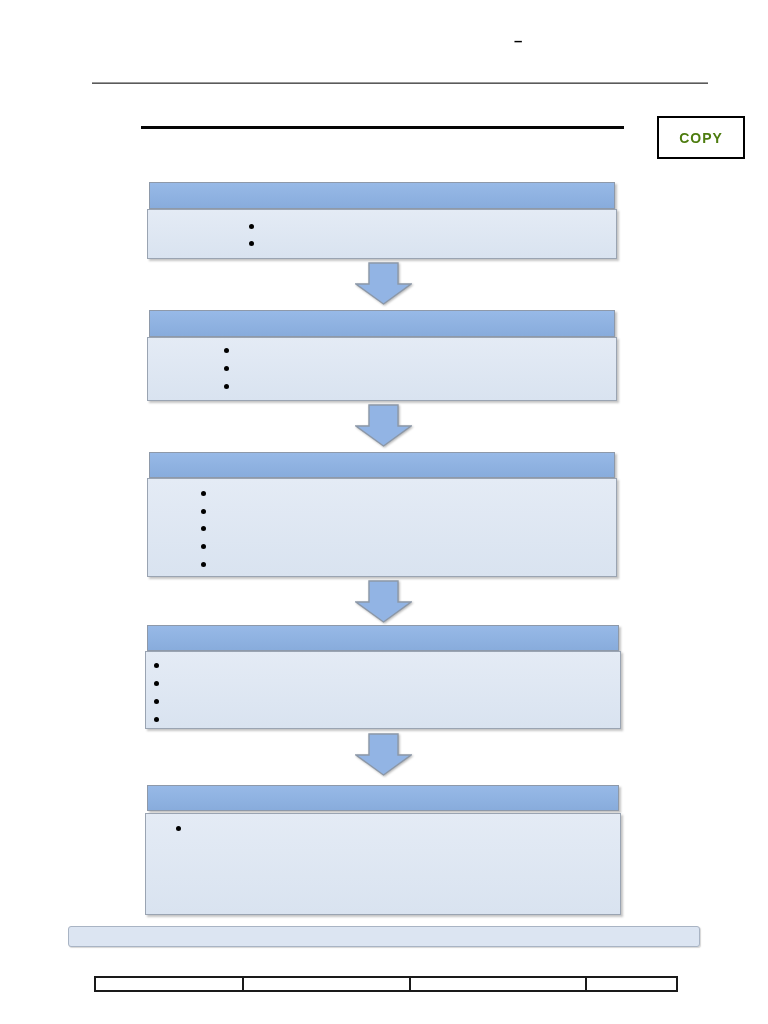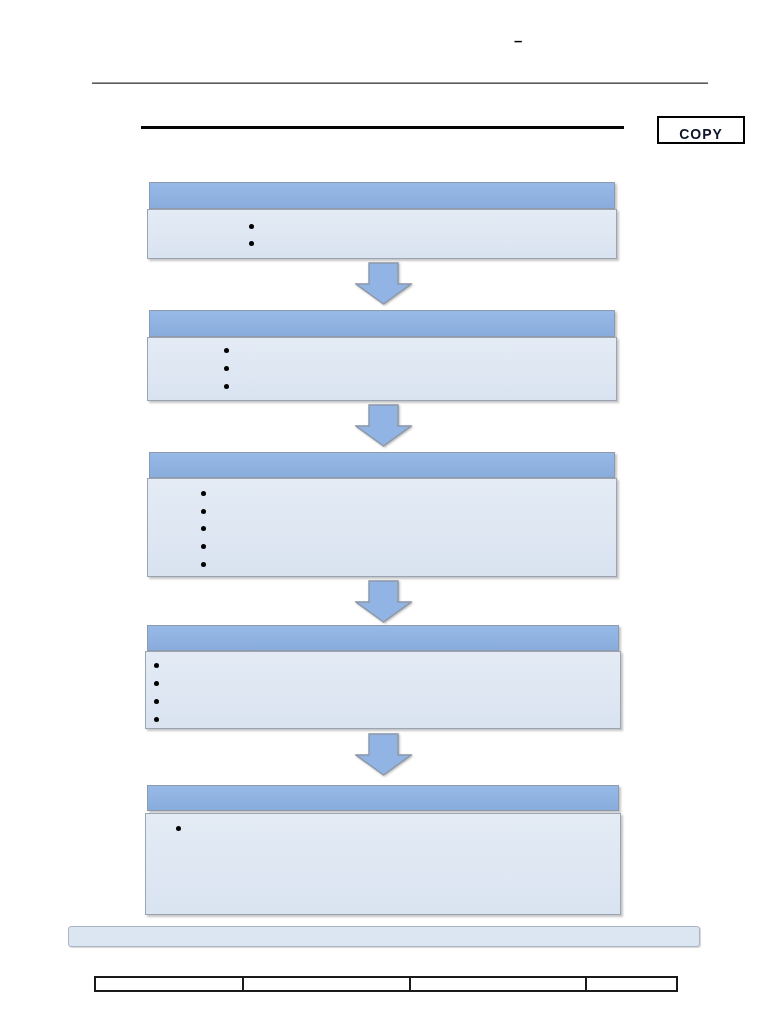--- a/index.html
+++ b/index.html
@@ -5,23 +5,23 @@
   html,body{margin:0;padding:0;background:#fff;}
   .page{position:relative;width:768px;height:1024px;background:#ffffff;overflow:hidden;
         font-family:"Liberation Sans",sans-serif;}
   .abs{position:absolute;box-sizing:border-box;}
 
   
   .title-dash{left:514px;top:33px;font-weight:bold;font-size:15px;color:#000;line-height:1;}
   .rule-thin{left:92px;top:82px;width:616px;height:2px;
              background:linear-gradient(#b9b9b9,#3c3c3c);}
   .rule-thick{left:141px;top:126px;width:483px;height:3px;background:#050505;}
-  .copy-stamp{left:657px;top:116px;width:88px;height:28px;border:2px solid #000;
-              display:flex;align-items:flex-end;justify-content:center;background:#fff;
-              font-weight:bold;font-size:14px;letter-spacing:1px;color:#0f172a;}
+  .copy-stamp{left:657px;top:116px;width:88px;height:43px;border:2px solid #000;
+              display:flex;align-items:center;justify-content:center;background:#fff;
+              font-weight:bold;font-size:14px;letter-spacing:1px;color:#4d7c0f;}
 
   
   .stage{position:absolute;}
   .stage-header{box-sizing:border-box;margin:0 2px;height:27px;
                 background:linear-gradient(var(--header_fill_light,#97B9E7),var(--header_fill,#88ACDC));
                 border:1px solid var(--header_border,#8E99A9);
                 box-shadow:2px 2px 2px rgba(90,90,90,0.35);}
   .stage-body{box-sizing:border-box;
               background:linear-gradient(var(--body_fill_light,#E4EBF5),var(--body_fill,#D9E3F0));
               border:1px solid var(--body_border,#9AA4B2);

